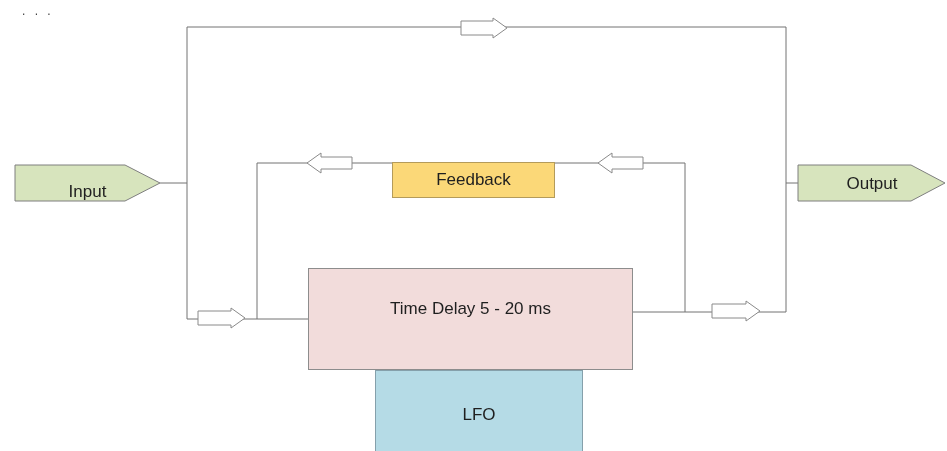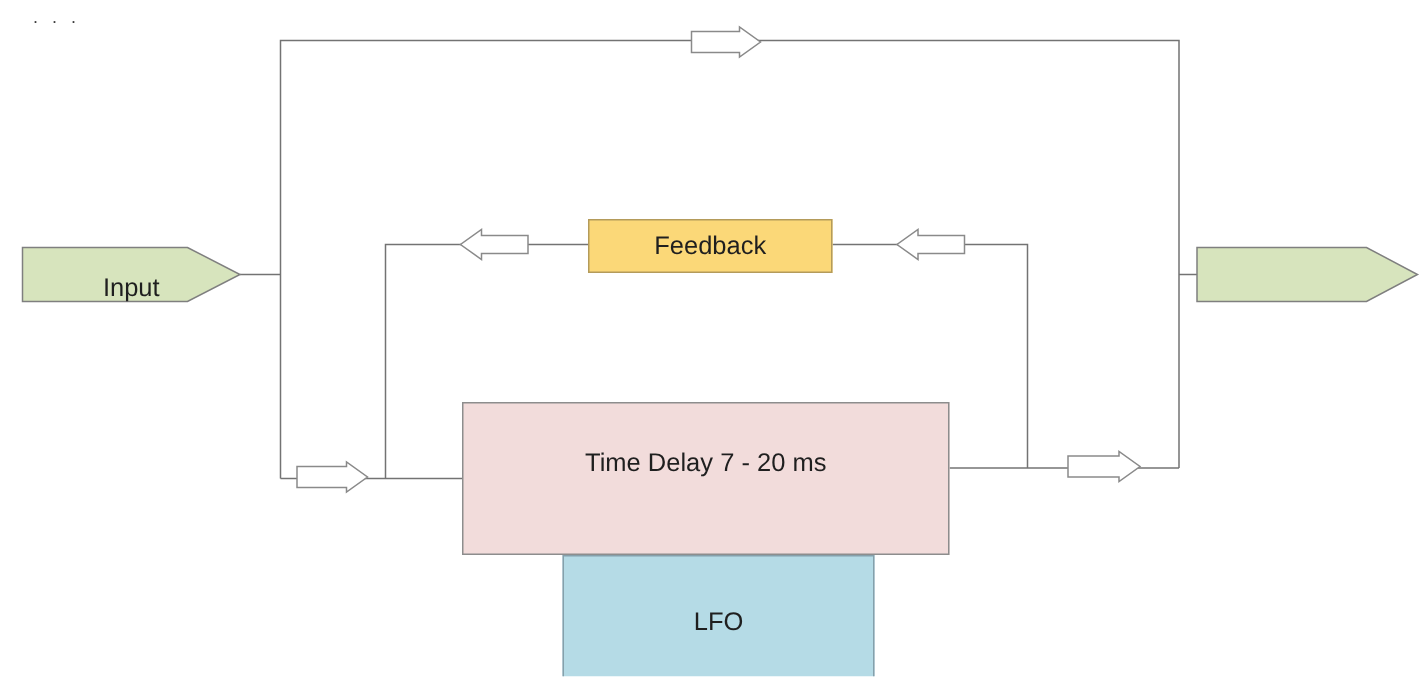--- a/index.html
+++ b/index.html
@@ -53,26 +53,29 @@
     <polygon points="15,165 125,165 160,183 125,201 15,201" stroke-width="1" style="fill: rgb(215, 228, 189); stroke: rgb(127, 127, 127);"></polygon>
     <polygon points="798,165 911,165 945,183 911,201 798,201" stroke-width="1" style="fill: rgb(215, 228, 189); stroke: rgb(127, 127, 127);"></polygon>
   </svg>
 
   <div class="ellipsis">. . .</div>
 
   <div class="node shape-overlay" id="node-input">
     <span class="node-label">Input</span>
   </div>
 
+  <div class="node shape-overlay" id="node-output">
+    <span class="node-label">Output</span>
+  </div>
 
-  <div class="node rect" id="node-feedback" style="background-color: rgb(251, 216, 120); border-color: rgb(180, 155, 90);">
+  <div class="node rect" id="node-feedback" style="background-color: rgb(251, 216, 120); border-color: rgb(180, 155, 90); margin-top: 16px;">
     <span class="node-label">Feedback</span>
   </div>
 
   <div class="node rect" id="node-delay" style="background-color: rgb(242, 220, 219); border-color: rgb(141, 141, 141);">
-    <span class="node-label">Time Delay 7 - 20 ms</span>
+    <span class="node-label">Time Delay 5 - 20 ms</span>
   </div>
 
   <div class="node rect" id="node-lfo" style="background-color: rgb(181, 219, 230); border-color: rgb(133, 160, 171);">
     <span class="node-label">LFO</span>
   </div>
 
 </div>
 
 </body></html>

